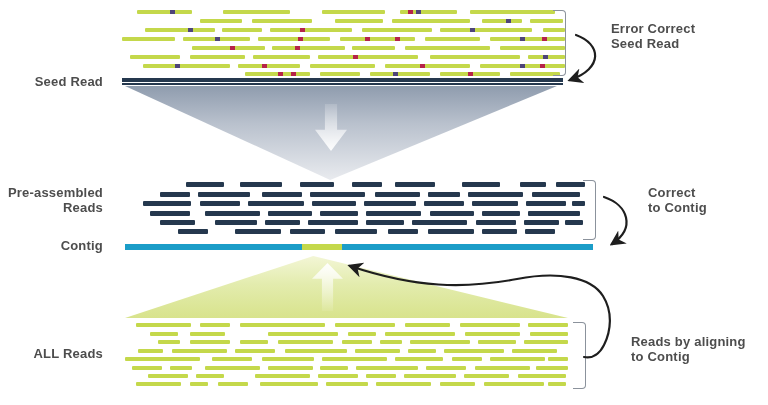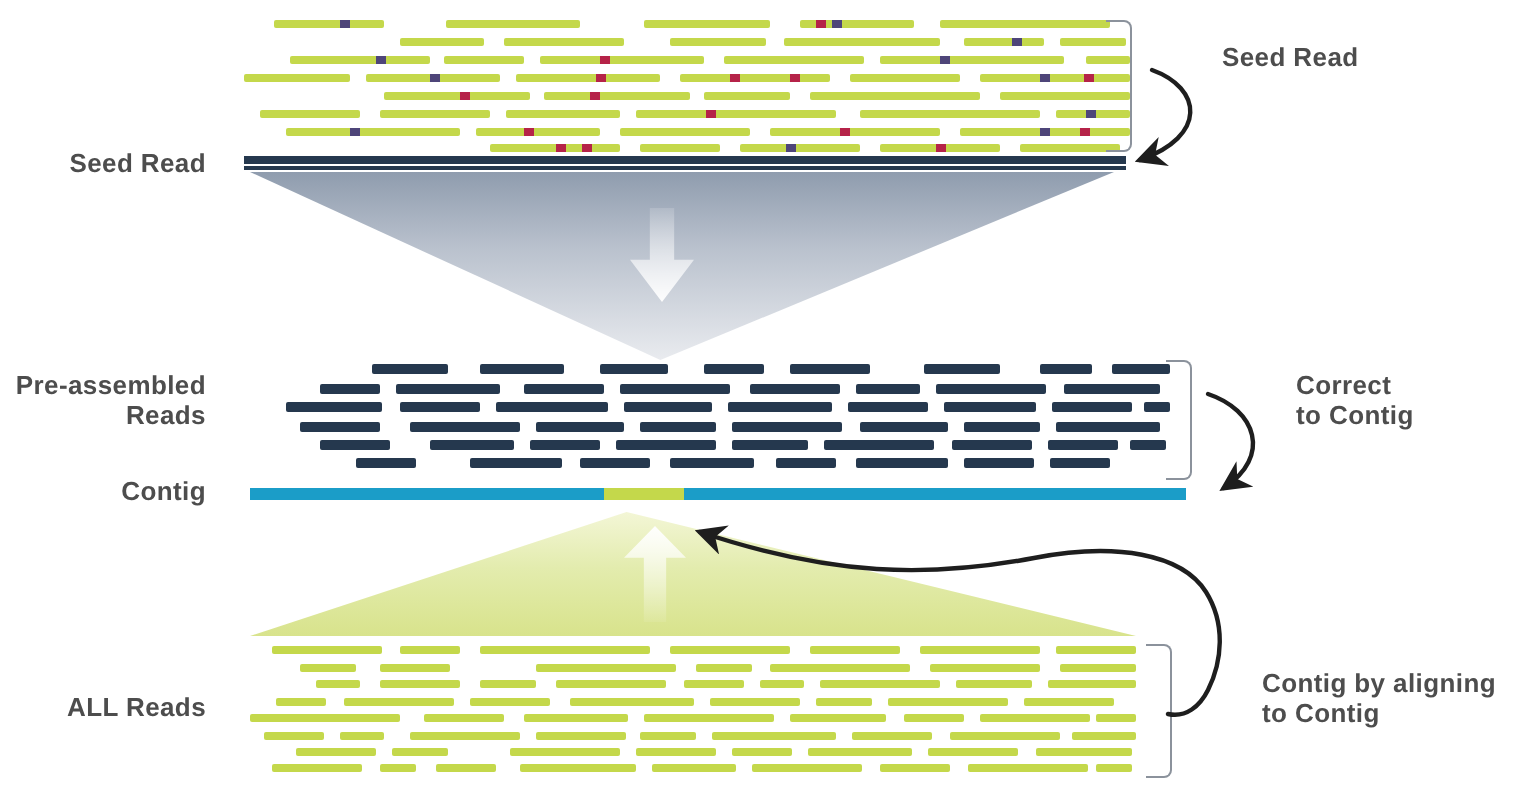--- a/index.html
+++ b/index.html
@@ -281,28 +281,29 @@
       <div class="bar" style="left: 440px; top: 382px; width: 35px; height: 4px; background: rgb(196, 216, 75);"></div>
       <div class="bar" style="left: 484px; top: 382px; width: 60px; height: 4px; background: rgb(196, 216, 75);"></div>
       <div class="bar" style="left: 548px; top: 382px; width: 18px; height: 4px; background: rgb(196, 216, 75);"></div>
     </div>
 
   <div class="bracket" style="left:553px;top:10px;height:64px"></div>
   <div class="bracket" style="left:583px;top:180px;height:58px"></div>
   <div class="bracket" style="left:573px;top:322px;height:65px"></div>
 
   <div class="lbl" style="left:611px;top:21px">
+    <span style="display:block">Error Correct</span>
     <span style="display:block">Seed Read</span>
   </div>
   <div class="lbl" style="left:648px;top:185px">
     <span style="display:block">Correct</span>
     <span style="display:block">to Contig</span>
   </div>
   <div class="lbl" style="left:631px;top:334px">
-    <span style="display:block">Contig by aligning</span>
+    <span style="display:block">Reads by aligning</span>
     <span style="display:block">to Contig</span>
   </div>
 
   <svg class="overlay" width="768" height="405" viewBox="0 0 768 405">
     <defs>
       <marker id="ah" viewBox="0 0 10 10" refX="8.2" refY="5" markerWidth="7" markerHeight="7" orient="auto" markerUnits="strokeWidth">
         <path d="M0,0 L10,5 L0,10 L3,5 Z" fill="#1e1e1e"></path>
       </marker>
     </defs>
     <path d="M 576 35 C 601 44 604 68 570 80" fill="none" stroke="#1e1e1e" stroke-width="2.2" stroke-linecap="round" marker-end="url(#ah)"></path>

